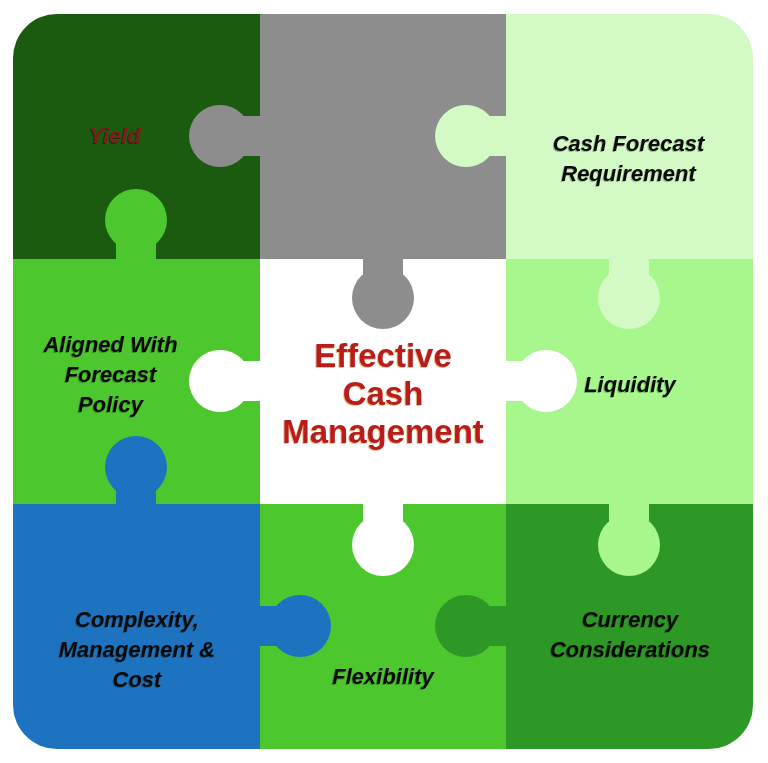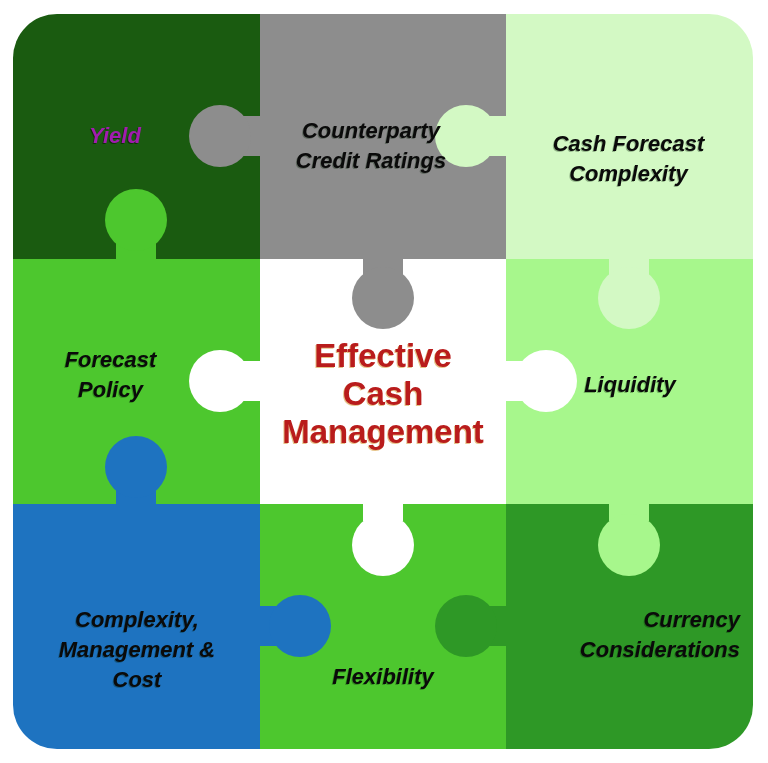--- a/index.html
+++ b/index.html
@@ -8,28 +8,28 @@
     font-family:"Liberation Sans", sans-serif;
   }
   .stage svg{position:absolute;left:0;top:0;}
   .lbl{
     position:absolute;display:flex;flex-direction:column;justify-content:center;
     text-align:center;font-weight:bold;font-style:italic;
     font-size:22px;line-height:30px;color:#0a0a0a;
     text-shadow:-1px 1px 0 rgba(0,30,0,0.30);
     pointer-events:none;white-space:nowrap;
   }
-  .lbl-yield{left:25px;top:110px;width:180px;height:52px;color:#a21caf;text-shadow:-1px 1px 0 rgba(0,0,0,0.45);}
+  .lbl-yield{left:25px;top:110px;width:180px;height:52px;color:#7f1d1d;text-shadow:-1px 1px 0 rgba(0,0,0,0.45);}
   .lbl-counterparty{left:271px;top:104px;width:200px;height:84px;}
   .lbl-cashforecast{left:541px;top:95px;width:175px;height:94px;margin-top:17px;}
   .lbl-aligned{left:18px;top:326px;width:185px;height:98px;}
   .lbl-liquidity{left:545px;top:359px;width:170px;height:52px;font-style:italic;}
   .lbl-complexity{left:38px;top:601px;width:198px;height:98px;font-style:italic;}
   .lbl-flexibility{left:298px;top:651px;width:170px;height:52px;}
-  .lbl-currency{left:520px;top:600px;width:220px;height:70px;align-items:flex-end;}
+  .lbl-currency{left:520px;top:600px;width:220px;height:70px;}
   .lbl-center{
     left:263px;top:335px;width:240px;height:118px;
     font-style:normal;font-size:33px;line-height:38px;color:#b91c1c;
     text-shadow:-1px 1px 0 rgba(205,135,20,0.50);
   }
 </style>
 </head>
 <body>
 
 <div class="stage">
@@ -106,31 +106,28 @@
         <rect x="489" y="606" width="19" height="40" fill="#2e9826"></rect>
         <circle cx="466" cy="626" r="31" fill="#2e9826"></circle>
       </g>
     </g>
   </svg>
 
   <div class="lbl lbl-yield">
     <div>Yield</div>
   </div>
 
-  <div class="lbl lbl-counterparty">
-    <div>Counterparty</div>
-    <div>Credit Ratings</div>
-  </div>
 
   <div class="lbl lbl-cashforecast">
     <div>Cash Forecast</div>
-    <div>Complexity</div>
+    <div>Requirement</div>
   </div>
 
   <div class="lbl lbl-aligned">
+    <div>Aligned With</div>
     <div>Forecast</div>
     <div>Policy</div>
   </div>
 
   <div class="lbl lbl-center">
     <div>Effective</div>
     <div>Cash</div>
     <div>Management</div>
   </div>
 

